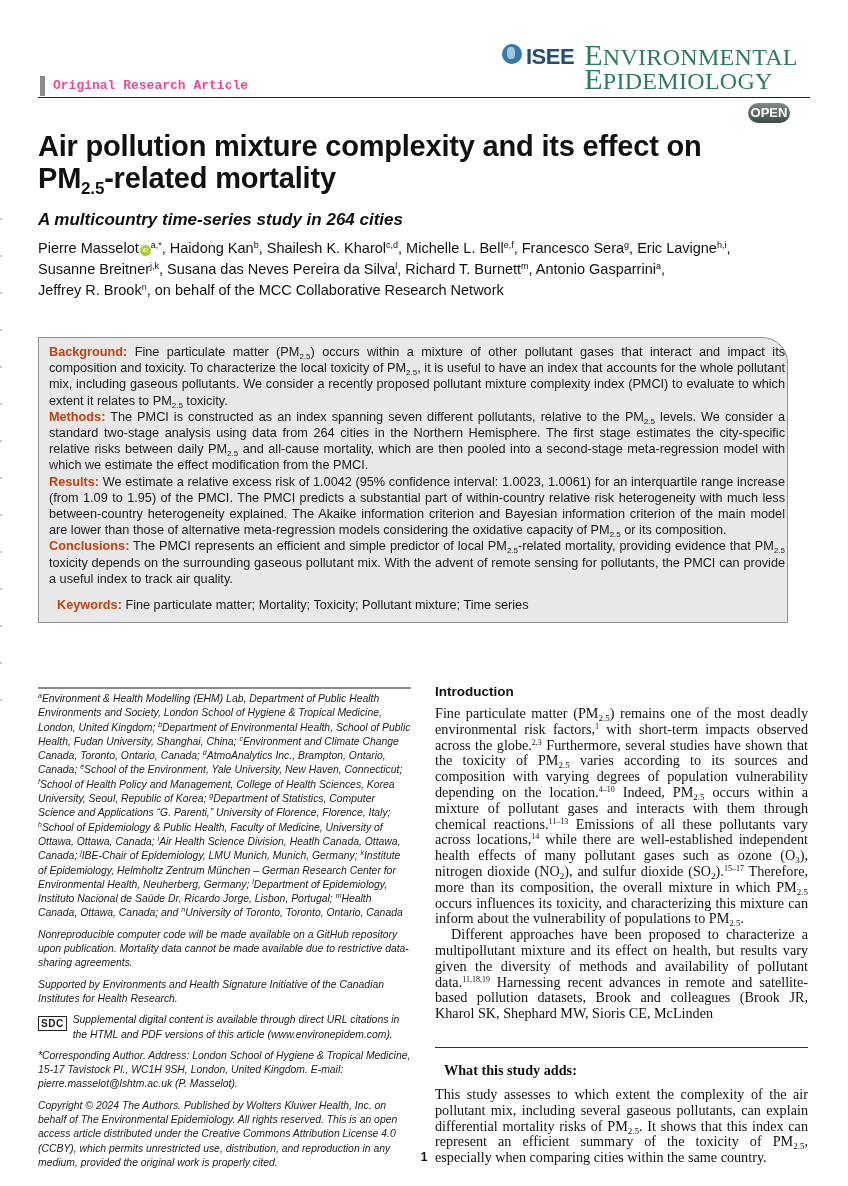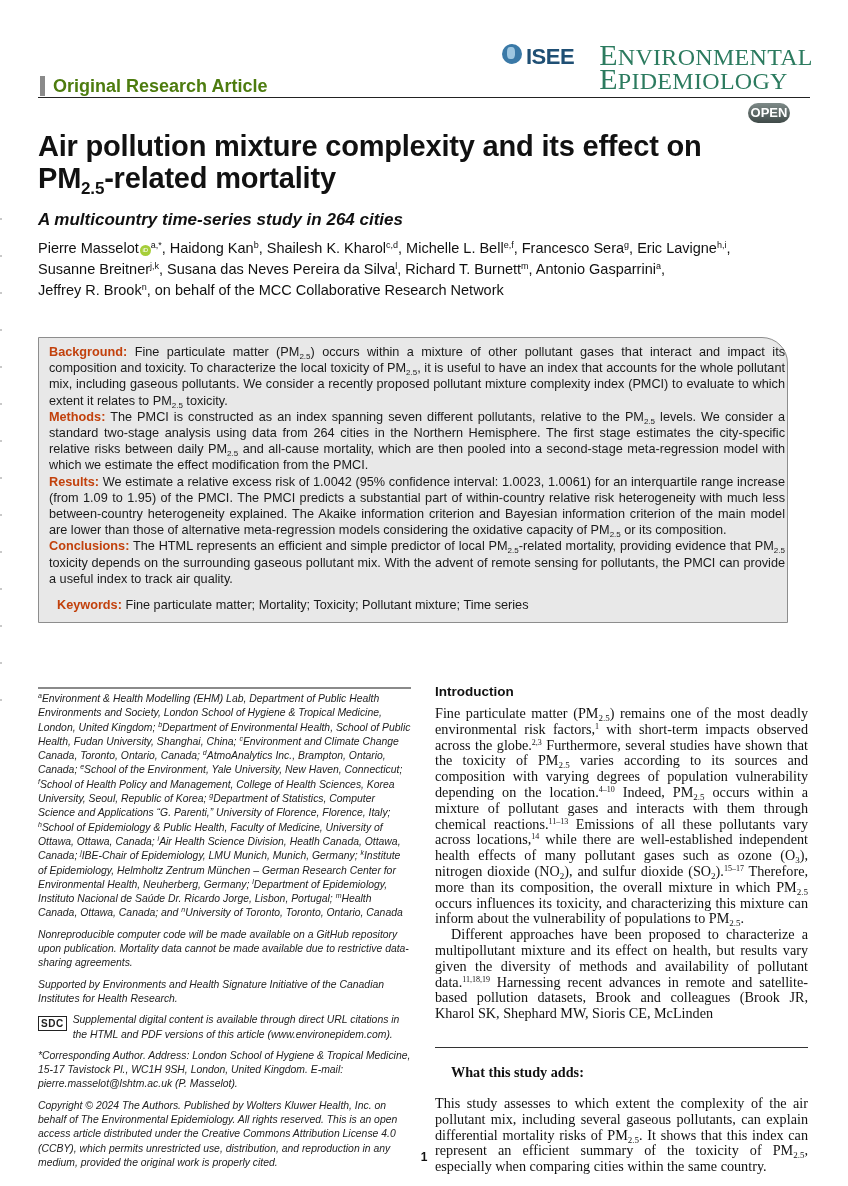--- a/index.html
+++ b/index.html
@@ -1,25 +1,25 @@
 <!DOCTYPE html>
 <html><head>
 <meta charset="utf-8">
 <style>
   html, body { margin: 0; padding: 0; background: #ffffff; }
   body { width: 848px; height: 1186px; position: relative; overflow: hidden; color: #111; }
 
   
-  .hdr-label { position: absolute; left: 40px; top: 76px; font-family: Liberation Sans, sans-serif; font-size: 18px; font-weight: bold; color: #4d7c0f; padding-left: 8px; border-left: 5px solid #8a8a8a; line-height: 20px; }
+  .hdr-label { position: absolute; left: 40px; top: 76px; font-family: Liberation Mono, monospace; font-size: 13px; font-weight: bold; color: #ec4899; padding-left: 8px; border-left: 5px solid #8a8a8a; line-height: 20px; }
   .hdr-rule { position: absolute; left: 38px; right: 38px; top: 97px; height: 1px; background: #222; }
   .logo { position: absolute; left: 502px; top: 44px; height: 52px; display: flex; align-items: flex-start; }
   .isee-globe { width: 20px; height: 20px; border-radius: 50%; background: #3a79a7; position: relative; margin-right: 4px; }
   .isee-globe::after { content: ""; position: absolute; left: 5px; top: 3px; width: 8px; height: 12px; border-radius: 40%; background: #9ec6e0; }
   .isee-text { font-family: "Liberation Sans", sans-serif; font-weight: bold; font-size: 22px; color: #1f4f74; letter-spacing: -0.5px; margin-right: 10px; }
-  .journal { font-family: "Liberation Serif", serif; color: #2c7b5f; line-height: 22px; margin-left: 15px; }
+  .journal { font-family: "Liberation Serif", serif; color: #2c7b5f; line-height: 22px; }
   .journal .l1 { font-size: 24px; letter-spacing: 0.3px; }
   .journal .l2 { font-size: 24px; letter-spacing: 0.3px; }
   .journal .big { font-size: 30px; }
   .open-badge { position: absolute; left: 748px; top: 103px; width: 42px; height: 20px; border-radius: 10px; background: linear-gradient(#7e8a88, #3f4a48); color: #fff; font-family: "Liberation Sans", sans-serif; font-weight: bold; font-size: 13px; text-align: center; line-height: 20px; }
 
   
   .title { position: absolute; left: 38px; top: 130px; width: 780px; font-family: "Liberation Sans", sans-serif; font-weight: bold; font-size: 29px; line-height: 32px; margin: 0; letter-spacing: -0.2px; }
   .title sub { font-size: 17px; vertical-align: -6px; line-height: 0; }
   .subtitle { position: absolute; left: 38px; top: 210px; font-family: "Liberation Sans", sans-serif; font-weight: bold; font-style: italic; font-size: 17px; }
   .authors { position: absolute; left: 38px; top: 238px; width: 780px; font-family: "Liberation Sans", sans-serif; font-size: 14.5px; line-height: 21px; }
@@ -42,21 +42,21 @@
   .sdc { flex: 0 0 auto; border: 1.5px solid #222; font-style: normal; font-weight: bold; font-size: 10px; padding: 0 2px; line-height: 13px; margin: 3px 6px 0 0; letter-spacing: 0.5px; }
 
   
   .rightcol { position: absolute; left: 435px; top: 684px; width: 373px; }
   .intro-h { font-family: "Liberation Sans", sans-serif; font-weight: bold; font-size: 13.5px; margin: 0 0 7px 0; }
   .body { font-family: "Liberation Serif", serif; font-size: 14.2px; line-height: 15.8px; text-align: justify; margin: 0; }
   .body sub { font-size: 9px; vertical-align: -3px; line-height: 0; }
   .body sup { font-size: 8px; vertical-align: 5px; line-height: 0; }
   .body.indent { text-indent: 16px; }
   .r-rule { height: 1px; background: #333; margin: 25px 0 14px 0; }
-  .adds-h { font-family: "Liberation Serif", serif; font-weight: bold; font-size: 14.2px; margin: 16px; line-height: 16px; }
+  .adds-h { font-family: "Liberation Serif", serif; font-weight: bold; font-size: 14.2px; margin: 9px; line-height: 16px; }
 
   .pagenum { position: absolute; left: 0; right: 0; top: 1150px; text-align: center; font-family: "Liberation Sans", sans-serif; font-weight: bold; font-size: 12px; }
   .edge-marks { position: absolute; left: 0; top: 200px; width: 2px; height: 520px; background: repeating-linear-gradient(#fff 0 18px, #c9c9c9 18px 20px, #fff 20px 37px); }
 </style>
 </head>
 <body>
 
 <div class="edge-marks"></div>
 
 <div class="hdr-label">Original Research Article</div>
@@ -83,21 +83,21 @@
   <p>
     <b>Background:</b><span> Fine particulate matter (PM</span><sub>2.5</sub><span>) occurs within a mixture of other pollutant gases that interact and impact its composition and toxicity. To characterize the local toxicity of PM</span><sub>2.5</sub><span>, it is useful to have an index that accounts for the whole pollutant mix, including gaseous pollutants. We consider a recently proposed pollutant mixture complexity index (PMCI) to evaluate to which extent it relates to PM</span><sub>2.5</sub><span> toxicity.</span>
   </p>
   <p>
     <b>Methods:</b><span> The PMCI is constructed as an index spanning seven different pollutants, relative to the PM</span><sub>2.5</sub><span> levels. We consider a standard two-stage analysis using data from 264 cities in the Northern Hemisphere. The first stage estimates the city-specific relative risks between daily PM</span><sub>2.5</sub><span> and all-cause mortality, which are then pooled into a second-stage meta-regression model with which we estimate the effect modification from the PMCI.</span>
   </p>
   <p>
     <b>Results:</b><span> We estimate a relative excess risk of 1.0042 (95% confidence interval: 1.0023, 1.0061) for an interquartile range increase (from 1.09 to 1.95) of the PMCI. The PMCI predicts a substantial part of within-country relative risk heterogeneity with much less between-country heterogeneity explained. The Akaike information criterion and Bayesian information criterion of the main model are lower than those of alternative meta-regression models considering the oxidative capacity of PM</span><sub>2.5</sub><span> or its composition.</span>
   </p>
   <p>
-    <b>Conclusions:</b><span> The HTML represents an efficient and simple predictor of local PM</span><sub>2.5</sub><span>-related mortality, providing evidence that PM</span><sub>2.5</sub><span> toxicity depends on the surrounding gaseous pollutant mix. With the advent of remote sensing for pollutants, the PMCI can provide a useful index to track air quality.</span>
+    <b>Conclusions:</b><span> The PMCI represents an efficient and simple predictor of local PM</span><sub>2.5</sub><span>-related mortality, providing evidence that PM</span><sub>2.5</sub><span> toxicity depends on the surrounding gaseous pollutant mix. With the advent of remote sensing for pollutants, the PMCI can provide a useful index to track air quality.</span>
   </p>
   <p class="kw">
     <b>Keywords:</b><span> Fine particulate matter; Mortality; Toxicity; Pollutant mixture; Time series</span>
   </p>
 </div>
 
 <div class="leftcol">
   <div class="rule"></div>
   <p id="affils"><sup>a</sup><span>Environment &amp; Health Modelling (EHM) Lab, Department of Public Health Environments and Society, London School of Hygiene &amp; Tropical Medicine, London, United Kingdom; </span><sup>b</sup><span>Department of Environmental Health, School of Public Health, Fudan University, Shanghai, China; </span><sup>c</sup><span>Environment and Climate Change Canada, Toronto, Ontario, Canada; </span><sup>d</sup><span>AtmoAnalytics Inc., Brampton, Ontario, Canada; </span><sup>e</sup><span>School of the Environment, Yale University, New Haven, Connecticut; </span><sup>f</sup><span>School of Health Policy and Management, College of Health Sciences, Korea University, Seoul, Republic of Korea; </span><sup>g</sup><span>Department of Statistics, Computer Science and Applications “G. Parenti,” University of Florence, Florence, Italy; </span><sup>h</sup><span>School of Epidemiology &amp; Public Health, Faculty of Medicine, University of Ottawa, Ottawa, Canada; </span><sup>i</sup><span>Air Health Science Division, Heatlh Canada, Ottawa, Canada; </span><sup>j</sup><span>IBE-Chair of Epidemiology, LMU Munich, Munich, Germany; </span><sup>k</sup><span>Institute of Epidemiology, Helmholtz Zentrum München – German Research Center for Environmental Health, Neuherberg, Germany; </span><sup>l</sup><span>Department of Epidemiology, Instituto Nacional de Saúde Dr. Ricardo Jorge, Lisbon, Portugal; </span><sup>m</sup><span>Health Canada, Ottawa, Canada; and </span><sup>n</sup><span>University of Toronto, Toronto, Ontario, Canada</span></p>
   <p>Nonreproducible computer code will be made available on a GitHub repository upon publication. Mortality data cannot be made available due to restrictive data-sharing agreements.</p>

